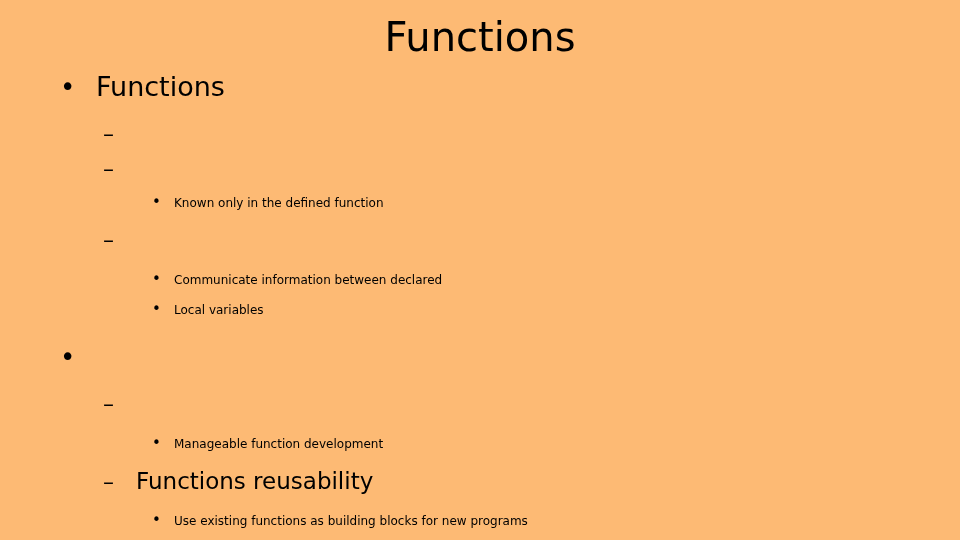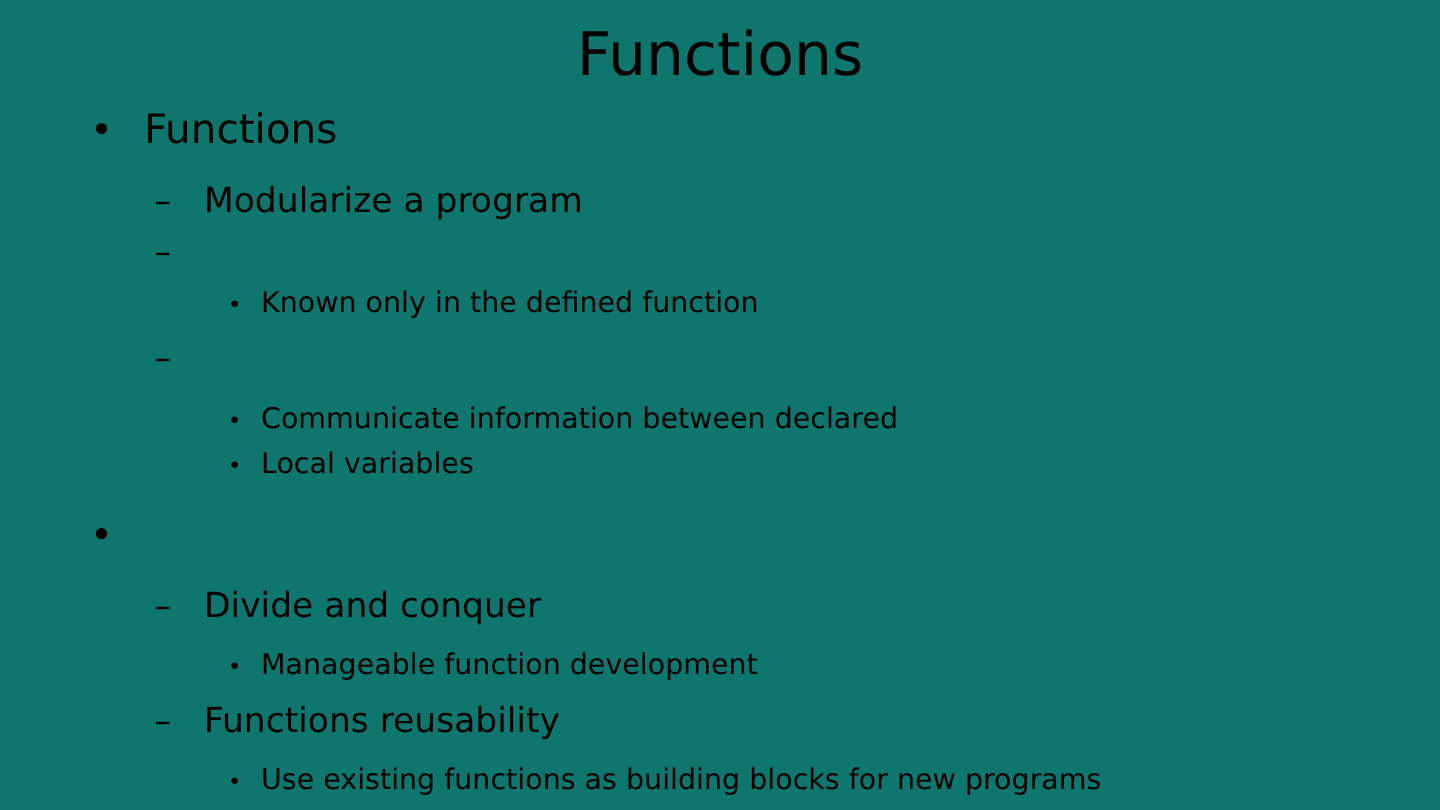--- a/index.html
+++ b/index.html
@@ -93,45 +93,44 @@
   .lvl3 {
     padding-left: 152px;
     height: 26px;
   }
   .lvl3 .marker {
     width: 22px;
     font-size: 15px;
     line-height: 24px;
   }
   .lvl3 .btext {
-    font-size: 19px;
+    font-size: 12px;
     line-height: 24px;
     font-weight: 400;
   }
 
   
   .gap-sm { margin-top: 4px; }
   .gap-md { margin-top: 10px; }
   .gap-lg { margin-top: 17px; }
 </style>
 </head>
 <body>
 
-<div id="slide" style="background: #0f766e;">
+<div id="slide" style="background: #fdba74;">
 
   <div id="slide-title">Functions</div>
 
   <div id="body-list">
       <div class="bullet-row lvl1 ">
         <span class="marker">•</span>
         <span class="btext">Functions</span>
       </div>
       <div class="bullet-row lvl2 gap-md">
         <span class="marker">–</span>
-        <span class="btext">Modularize a program</span>
       </div>
       <div class="bullet-row lvl2 gap-sm">
         <span class="marker">–</span>
       </div>
       <div class="bullet-row lvl3 gap-sm">
         <span class="marker">•</span>
         <span class="btext">Known only in the defined function</span>
       </div>
       <div class="bullet-row lvl2 gap-md">
         <span class="marker">–</span>
@@ -142,21 +141,20 @@
       </div>
       <div class="bullet-row lvl3 gap-sm">
         <span class="marker">•</span>
         <span class="btext">Local variables</span>
       </div>
       <div class="bullet-row lvl1 gap-lg">
         <span class="marker">•</span>
       </div>
       <div class="bullet-row lvl2 gap-md">
         <span class="marker">–</span>
-        <span class="btext">Divide and conquer</span>
       </div>
       <div class="bullet-row lvl3 gap-md">
         <span class="marker">•</span>
         <span class="btext">Manageable function development</span>
       </div>
       <div class="bullet-row lvl2 gap-md">
         <span class="marker">–</span>
         <span class="btext">Functions reusability</span>
       </div>
       <div class="bullet-row lvl3 gap-md">

